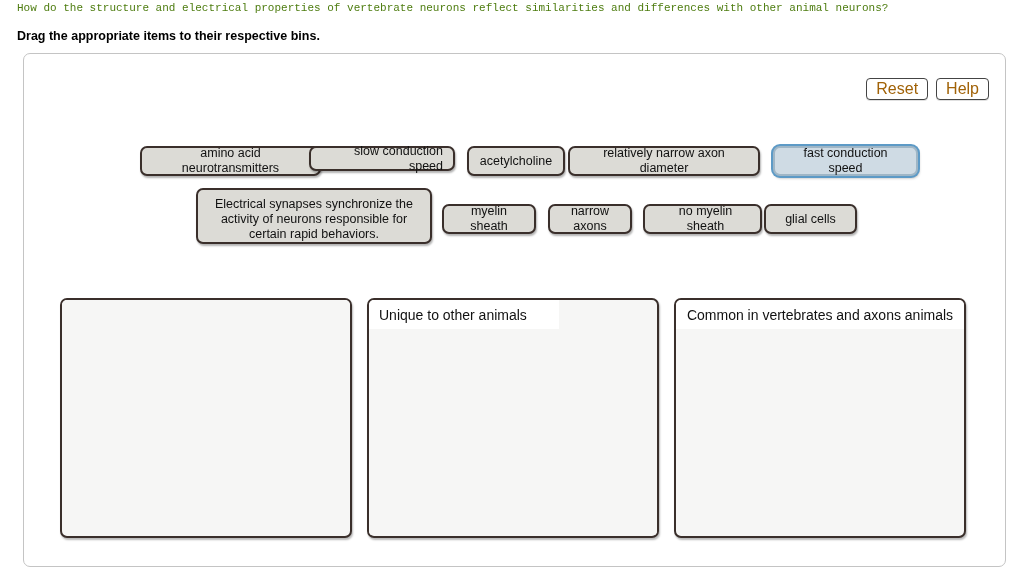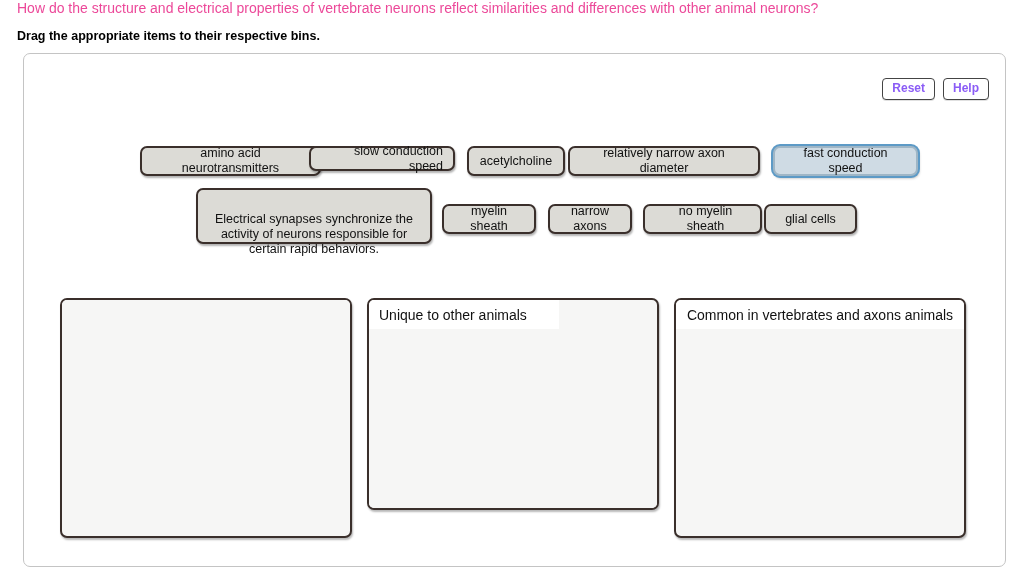--- a/index.html
+++ b/index.html
@@ -15,23 +15,24 @@
     position: relative;
     overflow: hidden;
   }
 
   
   #question-text {
     position: absolute;
     left: 17px;
     top: 0px;
     width: 990px;
-    font-size: 14px;
+    font-size: 11px;
     line-height: 16px;
-    color: #ec4899;
+    color: #4d7c0f;
+    font-family: Liberation Mono, monospace;
   }
   #instruction-text {
     position: absolute;
     left: 17px;
     top: 28px;
     font-size: 12.5px;
     font-weight: bold;
     line-height: 16px;
     color: #000;
   }
@@ -52,23 +53,23 @@
   
   #toolbar {
     position: absolute;
     right: 16px;
     top: 24px;
     display: flex;
     gap: 8px;
   }
   .tool-button {
     font-family: "Liberation Sans", sans-serif;
-    font-size: 12px;
-    font-weight: bold;
-    color: #8b5cf6;
+    font-size: 16px;
+    font-weight: normal;
+    color: #a16207;
     background: #ffffff;
     border: 1px solid #444;
     border-radius: 4px;
     padding: 3px 9px 4px 9px;
     line-height: 13px;
     cursor: pointer;
     box-shadow: 0 1px 0 rgba(0,0,0,0.12);
   }
 
   
@@ -90,21 +91,21 @@
     box-shadow: 1px 2px 2px rgba(0,0,0,0.30);
     user-select: none;
   }
   .drag-item.selected {
     background: #cfdbe4;
     border: 2px solid #9fb6c6;
     box-shadow: 0 0 0 2px #5d9ac6, 1px 2px 3px rgba(0,0,0,0.35);
   }
   .drag-item.multiline {
     display: block;
-    padding: 22px 12px;
+    padding: 7px 12px;
   }
 
   
   .bin {
     position: absolute;
     box-sizing: border-box;
     background: #f6f6f5;
     border: 2px solid #3a2f2b;
     border-radius: 7px;
     box-shadow: 1px 2px 2px rgba(0,0,0,0.28);
@@ -161,21 +162,21 @@
   <div class="drag-item" style="left:524px; top:150px; width:84px;  height:30px;">narrow axons</div>
 
   <div class="drag-item" style="left:619px; top:150px; width:119px; height:30px;padding-left:16px;">no myelin sheath</div>
 
   <div class="drag-item" style="left:740px; top:150px; width:93px;  height:30px;">glial cells</div>
 
   <div class="bin" style="left:36px;  top:244px; width:292px; height:240px;">
     <div class="bin-body" style="height:206px;"></div>
   </div>
 
-  <div class="bin" style="left:343px; top:244px; width:292px; height:212px;">
+  <div class="bin" style="left:343px; top:244px; width:292px; height:240px;">
     <div class="bin-header left">Unique to other animals</div>
     <div class="bin-body" style="height:206px;"></div>
   </div>
 
   <div class="bin" style="left:650px; top:244px; width:292px; height:240px;">
     <div class="bin-header center">Common in vertebrates and axons animals</div>
     <div class="bin-body" style="height:188px;"></div>
   </div>
 
 </div>

